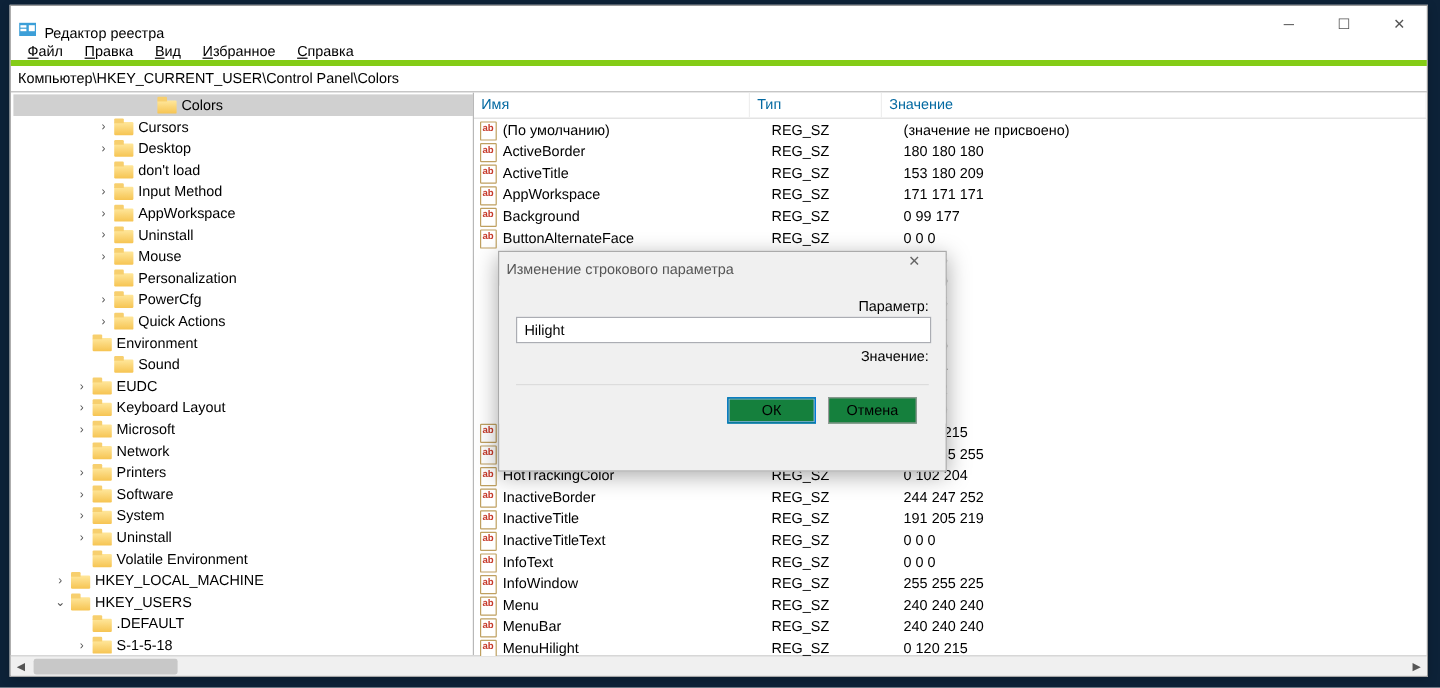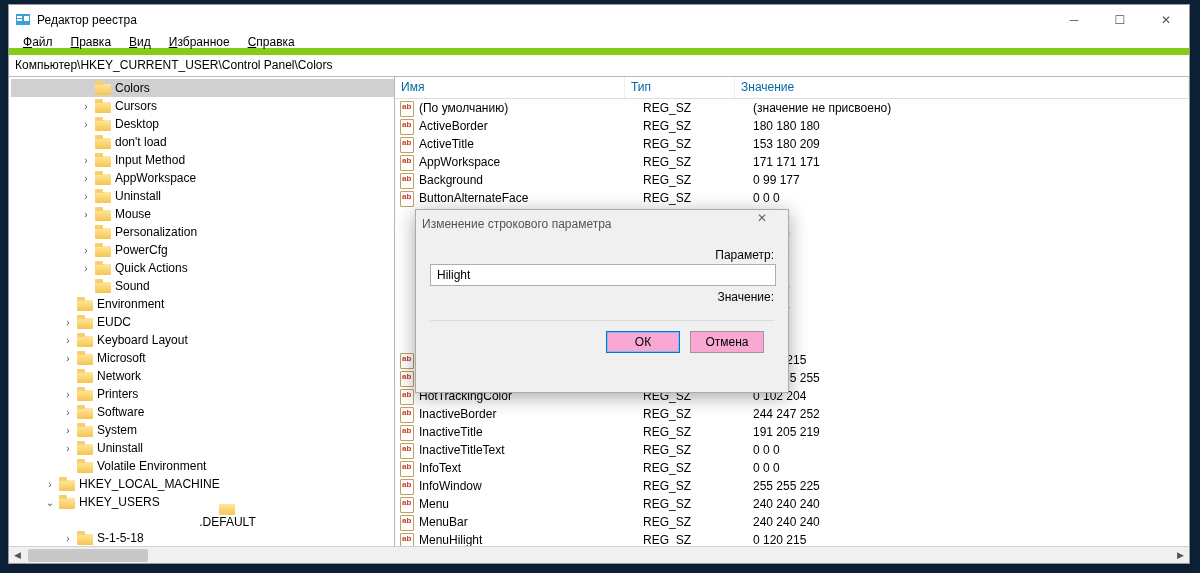--- a/index.html
+++ b/index.html
@@ -12,37 +12,37 @@
 }
 .window {
   position: absolute; left: 8px; top: 4px;
   width: 1182px; height: 560px;
   background: #fff;
   border: 1px solid #9a9a9a;
   display: flex; flex-direction: column;
   box-shadow: 0 2px 8px rgba(0,0,0,.25);
 }
 .titlebar {
-  height: 30px; display: flex; align-items: center;
+  height: 30px; display: flex; align-items: flex-end;
   padding: 0 0 0 6px;
   font-size: 12px;
 }
 .titlebar .icon svg { width: 16px; height: 16px; }
 .titlebar .title { margin-left: 6px; color: #000; }
 .titlebar .spacer { flex: 1; }
 .winbtn {
   width: 46px; height: 30px;
   display: flex; align-items: center; justify-content: center;
   color: #555;
 }
 
 .menubar {
   height: 20px; display: flex; align-items: center;
   padding: 0 6px; gap: 2px;
-  border-bottom: 7px solid #84cc16;
+  border-bottom: 5px solid #84cc16;
 }
 .menubar .menu { padding: 2px 8px; color: #000; }
 .menubar .menu u { text-decoration: underline; }
 
 .addressbar {
   height: 22px; padding: 0 4px;
   border-bottom: 1px solid #b8b8b8;
 }
 .addressbar input {
   width: 100%; height: 20px; border: none; outline: none;
@@ -155,21 +155,21 @@
   font-family: inherit; font-size: 12px; margin-top: 2px;
 }
 .dlg-input.ro { background: #fff; color: #000; }
 .dlg-buttons {
   margin-top: 16px; padding: 10px 10px 0 0;
   display: flex; justify-content: flex-end; gap: 10px;
   border-top: 1px solid #dcdcdc;
 }
 .dlg-btn {
   width: 74px; height: 22px; font-family: inherit; font-size: 12px;
-  background: #f9a8d4; border: 1px solid #999; cursor: pointer;
+  background: #15803d; border: 1px solid #999; cursor: pointer;
 }
 .dlg-btn.default { border: 1px solid #0078d7; box-shadow: 0 0 0 1px #8ab7e9 inset; }
 
 
 ::-webkit-scrollbar { width: 17px; height: 17px; }
 ::-webkit-scrollbar-track { background: #f0f0f0; }
 ::-webkit-scrollbar-thumb { background: #c8c8c8; border: 1px solid #f0f0f0; }
 </style>
 </head>
 <body>
@@ -200,21 +200,21 @@
       <span class="menu"><u>С</u>правка</span>
     </div>
 
   <div class="addressbar">
     <input value="Компьютер\HKEY_CURRENT_USER\Control Panel\Colors" style="">
   </div>
 
   <div class="body">
 
     <div class="tree" id="tree">
-        <div class="tree-row selected" style="padding-left: 68px;">
+        <div class="tree-row selected" style="padding-left: 104px;">
           <span class="expander"> </span>
           <span class="folder-ico"></span>
           <span class="tree-label">Colors</span>
         </div>
         <div class="tree-row" style="padding-left: 68px;">
           <span class="expander">›</span>
           <span class="folder-ico"></span>
           <span class="tree-label">Cursors</span>
         </div>
         <div class="tree-row" style="padding-left: 68px;">
@@ -255,29 +255,29 @@
         <div class="tree-row" style="padding-left: 68px;">
           <span class="expander">›</span>
           <span class="folder-ico"></span>
           <span class="tree-label">PowerCfg</span>
         </div>
         <div class="tree-row" style="padding-left: 68px;">
           <span class="expander">›</span>
           <span class="folder-ico"></span>
           <span class="tree-label">Quick Actions</span>
         </div>
+        <div class="tree-row" style="padding-left: 50px;">
+          <span class="expander"> </span>
+          <span class="folder-ico"></span>
+          <span class="tree-label">Environment</span>
+        </div>
         <div class="tree-row" style="padding-left: 68px;">
           <span class="expander"> </span>
           <span class="folder-ico"></span>
           <span class="tree-label">Sound</span>
-        </div>
-        <div class="tree-row" style="padding-left: 50px;">
-          <span class="expander"> </span>
-          <span class="folder-ico"></span>
-          <span class="tree-label">Environment</span>
         </div>
         <div class="tree-row" style="padding-left: 50px;">
           <span class="expander">›</span>
           <span class="folder-ico"></span>
           <span class="tree-label">EUDC</span>
         </div>
         <div class="tree-row" style="padding-left: 50px;">
           <span class="expander">›</span>
           <span class="folder-ico"></span>
           <span class="tree-label">Keyboard Layout</span>
@@ -320,21 +320,21 @@
         <div class="tree-row" style="padding-left: 32px;">
           <span class="expander">›</span>
           <span class="folder-ico"></span>
           <span class="tree-label">HKEY_LOCAL_MACHINE</span>
         </div>
         <div class="tree-row" style="padding-left: 32px;">
           <span class="expander">⌄</span>
           <span class="folder-ico"></span>
           <span class="tree-label">HKEY_USERS</span>
         </div>
-        <div class="tree-row" style="padding-left: 50px; flex-direction: column;">
+        <div class="tree-row" style="padding-left: 50px;">
           <span class="expander"> </span>
           <span class="folder-ico"></span>
           <span class="tree-label">.DEFAULT</span>
         </div>
         <div class="tree-row" style="padding-left: 50px;">
           <span class="expander">›</span>
           <span class="folder-ico"></span>
           <span class="tree-label">S-1-5-18</span>
         </div>
       </div>

